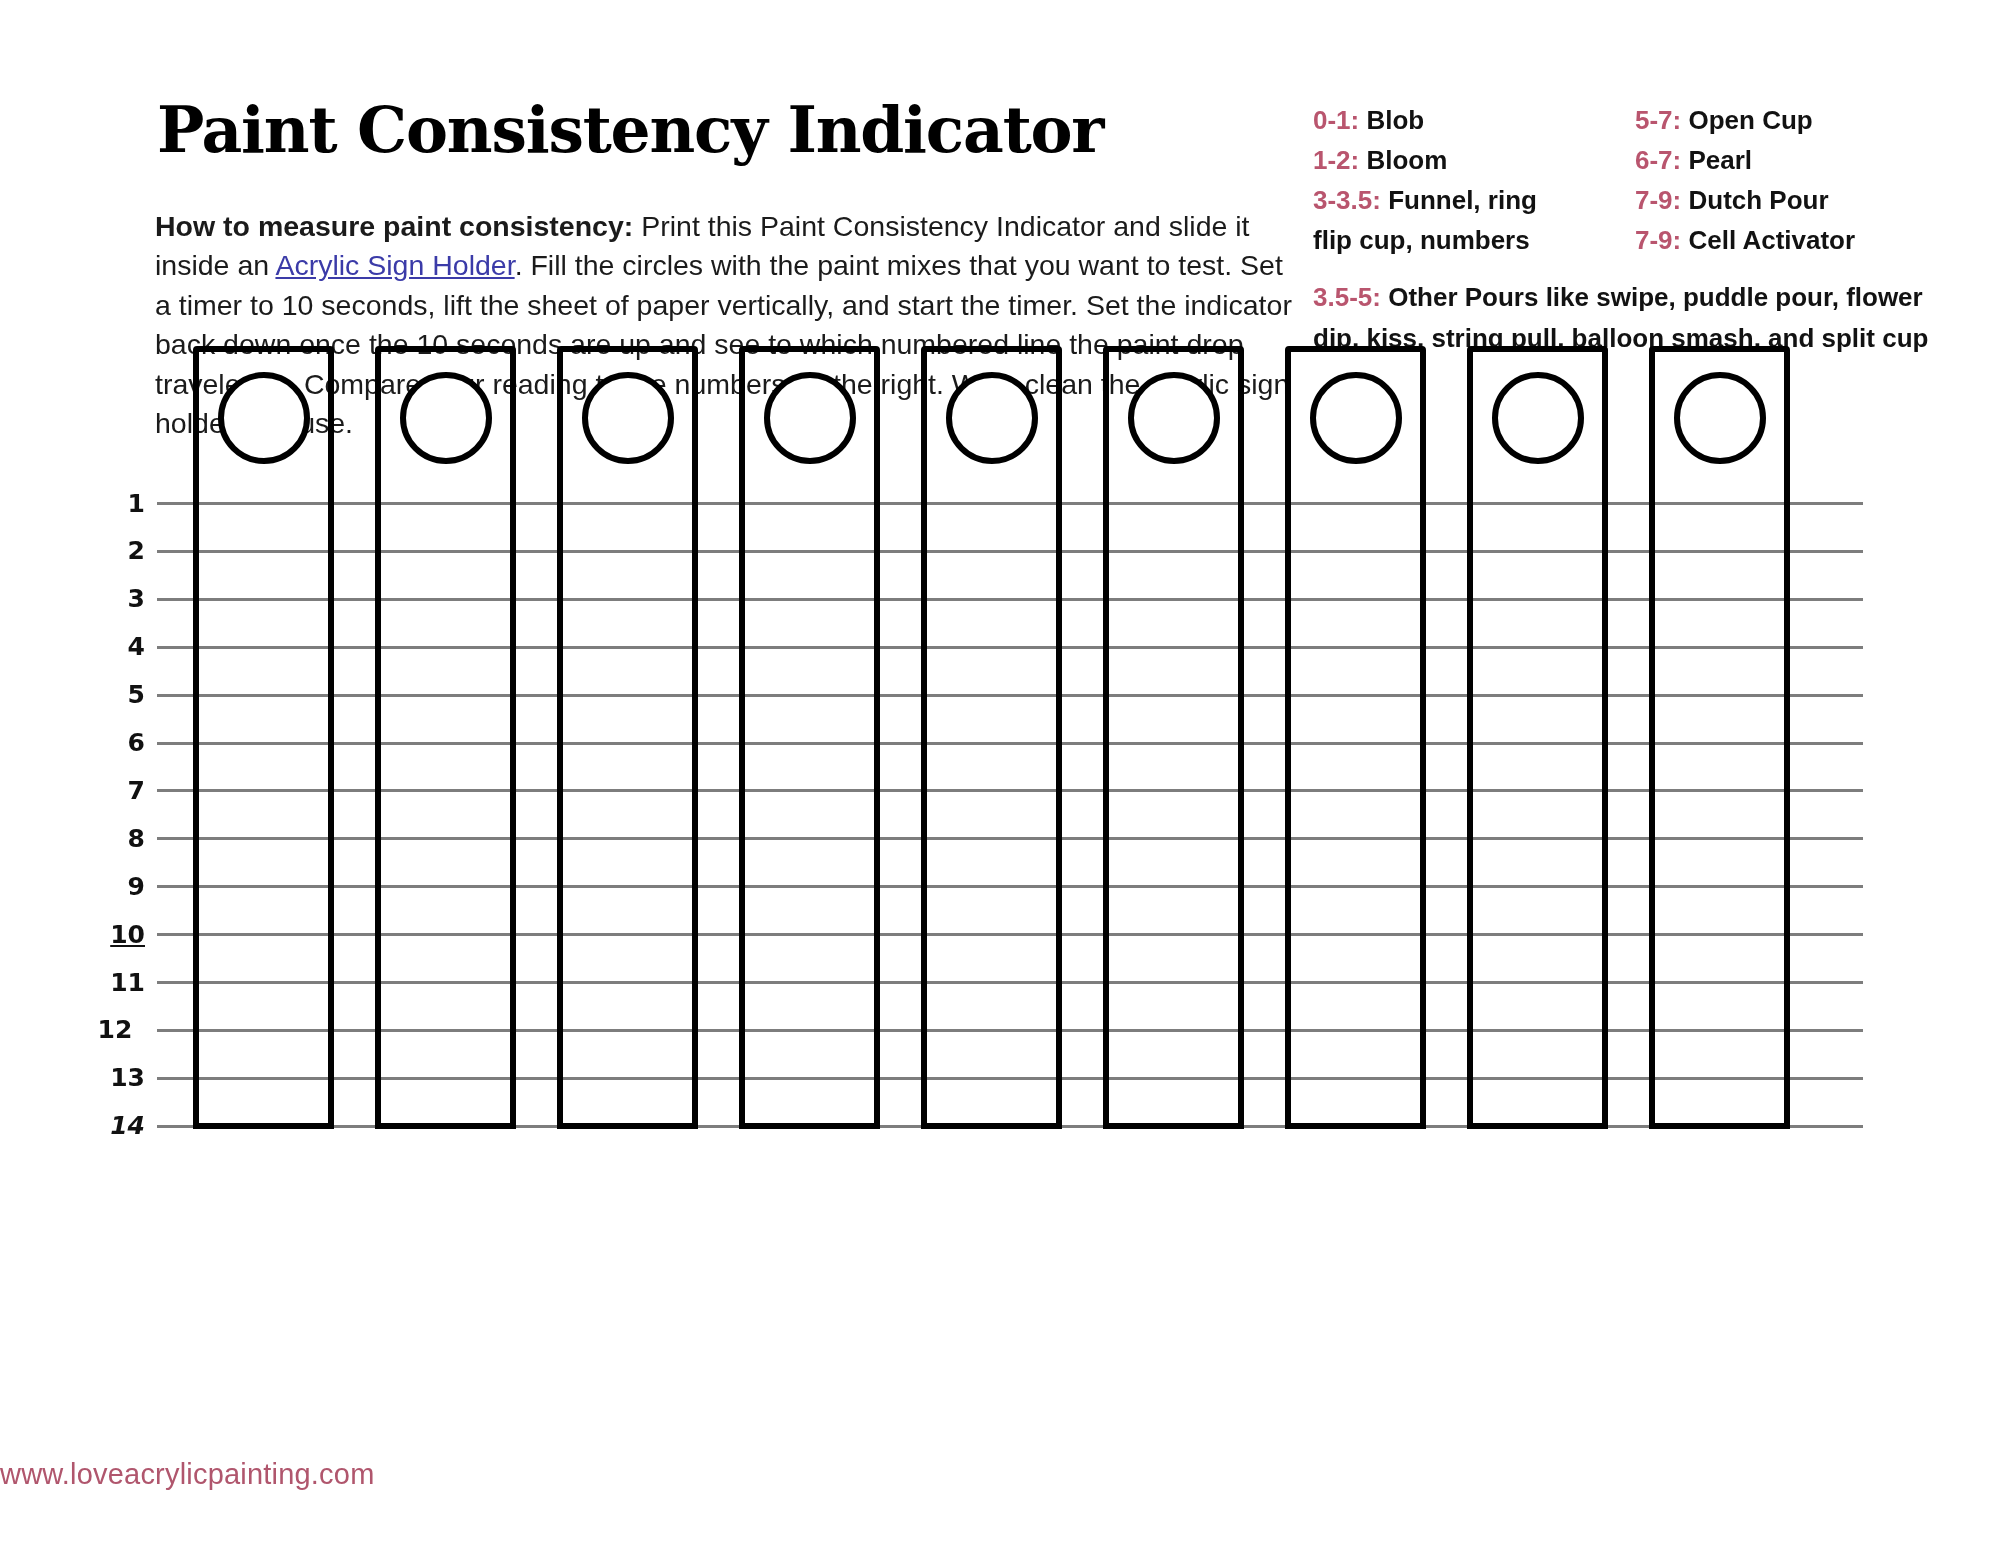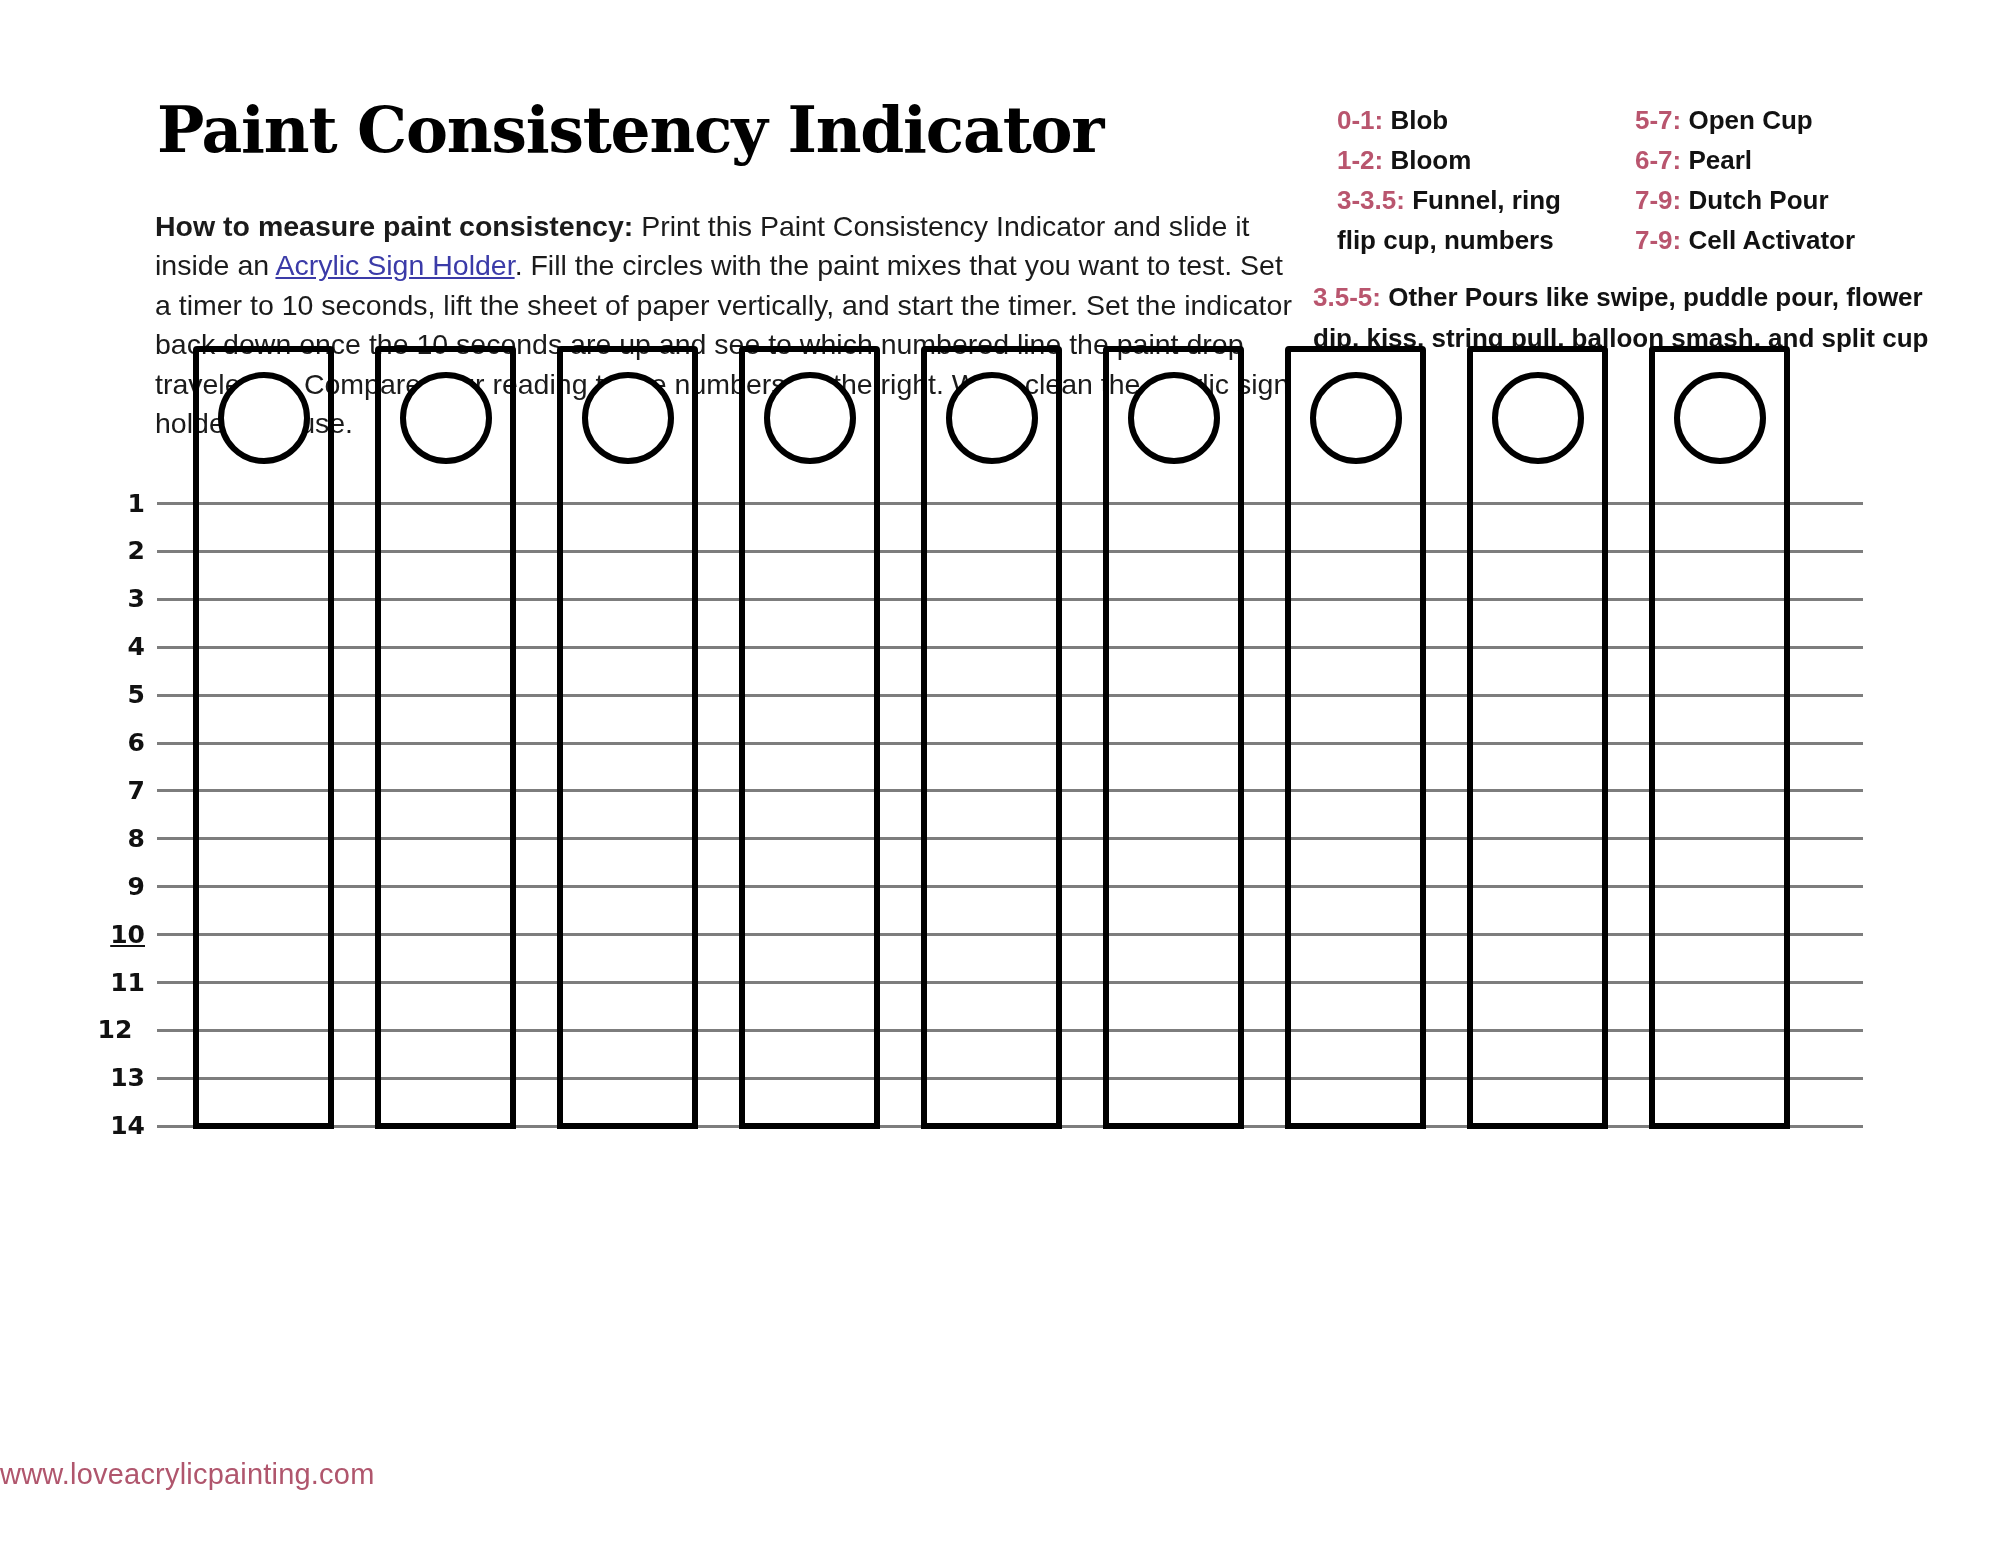--- a/index.html
+++ b/index.html
@@ -41,21 +41,21 @@
   
   .legend{position:absolute;}
   .legend .row{
     font-size:26px;
     line-height:40px;
     font-weight:bold;
     color:#121212;
     white-space:nowrap;
   }
   .legend .rng{color:#b9556e;}
-  #legend-left{left:1313px;top:100px;width:275px;margin-left:24px;}
+  #legend-left{left:1313px;top:100px;width:275px;}
   #legend-right{left:1594px;top:100px;width:330px;margin-left:41px;}
   #legend-other{left:1313px;top:277px;width:620px;}
   #legend-other .row{white-space:normal;line-height:41px;}
 
   
   #chart{
     position:absolute;
     left:0; top:0; width:2000px; height:1545px;
     pointer-events:none;
   }
@@ -176,21 +176,21 @@
       <div class="ticklabel" style="top: 873.7px; left: 85px;">9</div>
       <div class="gridline" style="top: 933.1px; left: 157px; width: 1706px;"></div>
       <div class="ticklabel" style="top: 921.6px; left: 85px; text-decoration: underline;">10</div>
       <div class="gridline" style="top: 981px; left: 157px; width: 1706px;"></div>
       <div class="ticklabel" style="top: 969.5px; left: 85px;">11</div>
       <div class="gridline" style="top: 1028.9px; left: 157px; width: 1706px;"></div>
       <div class="ticklabel" style="top: 1017.4px; left: 85px; text-align: center;">12</div>
       <div class="gridline" style="top: 1076.8px; left: 157px; width: 1706px;"></div>
       <div class="ticklabel" style="top: 1065.3px; left: 85px;">13</div>
       <div class="gridline" style="top: 1124.7px; left: 157px; width: 1706px;"></div>
-      <div class="ticklabel" style="top: 1113.2px; left: 85px;">14</div>
+      <div class="ticklabel" style="top: 1113.2px; left: 85px; font-style: italic;">14</div>
       <div class="column" style="left: 193px; top: 346px; width: 141px; height: 783.2px;"></div>
       <div class="circle" style="left: 217.5px; top: 372px; width: 92px; height: 92px;"></div>
       <div class="column" style="left: 375px; top: 346px; width: 141px; height: 783.2px;"></div>
       <div class="circle" style="left: 399.5px; top: 372px; width: 92px; height: 92px;"></div>
       <div class="column" style="left: 557px; top: 346px; width: 141px; height: 783.2px;"></div>
       <div class="circle" style="left: 581.5px; top: 372px; width: 92px; height: 92px;"></div>
       <div class="column" style="left: 739px; top: 346px; width: 141px; height: 783.2px;"></div>
       <div class="circle" style="left: 763.5px; top: 372px; width: 92px; height: 92px;"></div>
       <div class="column" style="left: 921px; top: 346px; width: 141px; height: 783.2px;"></div>
       <div class="circle" style="left: 945.5px; top: 372px; width: 92px; height: 92px;"></div>

